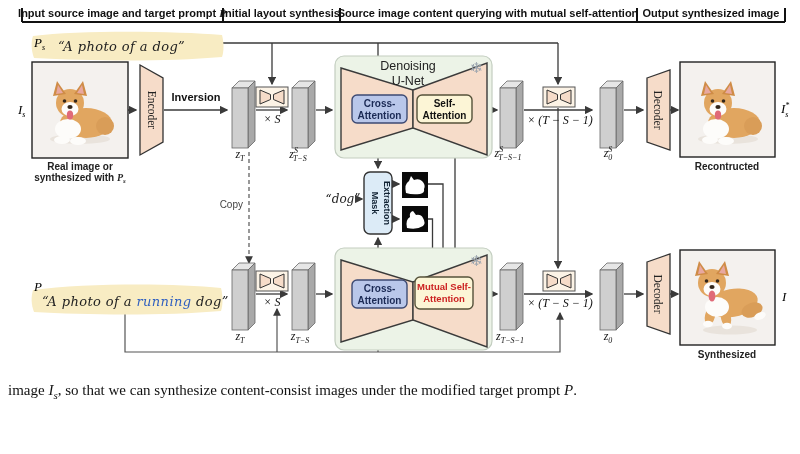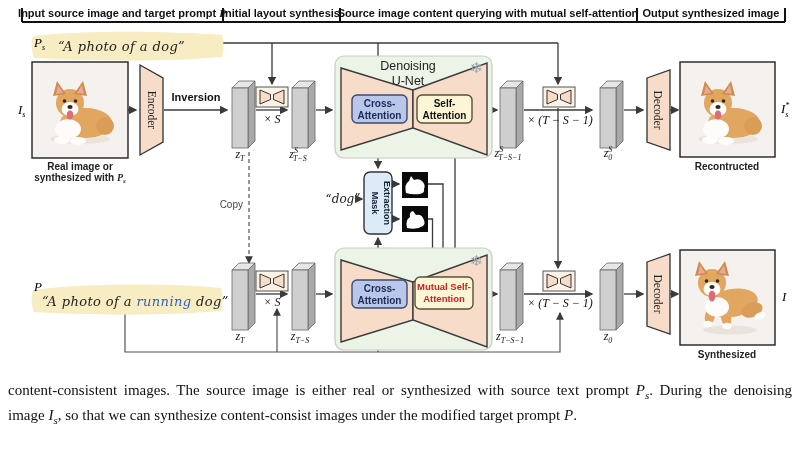--- a/index.html
+++ b/index.html
@@ -284,18 +284,17 @@
   <g transform="translate(680,250)">
     <rect x="0" y="0" width="95" height="95" fill="#f4f1ee" stroke="#222" stroke-width="1.4"></rect>
     <use href="#corgi-running"></use>
   </g>
   <text class="math" font-size="13" x="782" y="301">I</text>
   <text class="imgcap" x="727" y="358" text-anchor="middle">Synthesized</text>
 </svg>
 
 
 <div class="figure-caption">
-  <div class="cap-line just"><span>content-consistent images. The source image is either real or synthesized with source text prompt </span><span class="cap-math">P</span><sub class="cap-sub">s</sub><span>. During the denoising</span></div>
   <div class="cap-line"><span>image </span><span class="cap-math">I</span><sub class="cap-sub">s</sub><span>, so that we can synthesize content-consist images under the modified target prompt </span><span class="cap-math">P</span><span>.</span></div>
 </div>
 
 
 
 
 </body></html>

